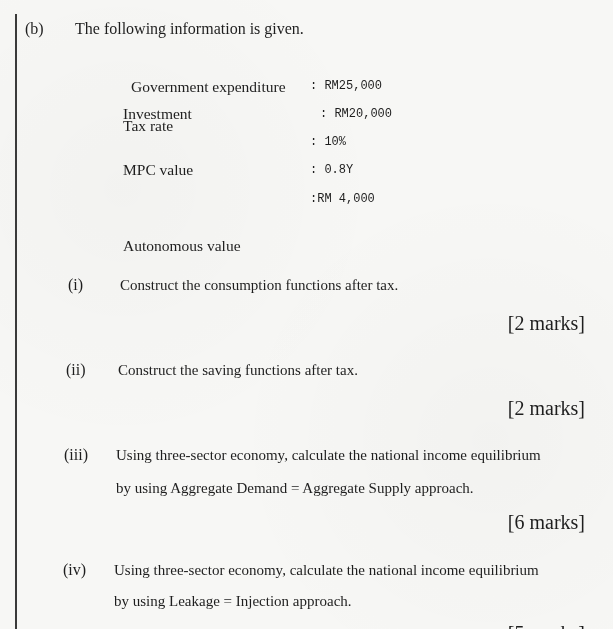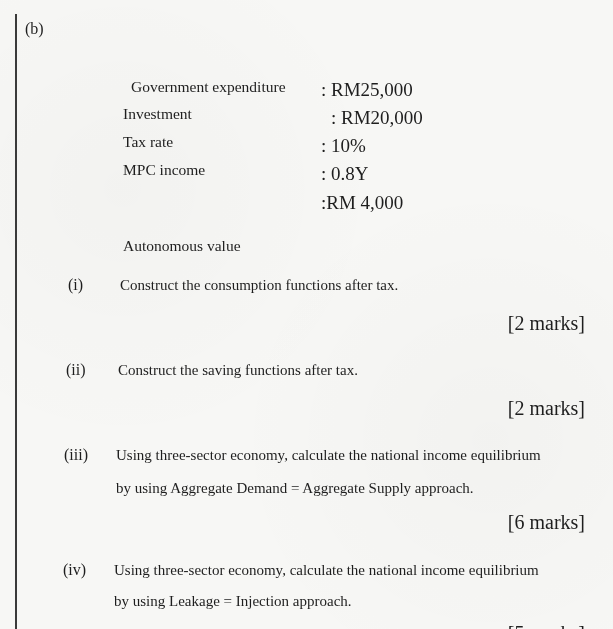--- a/index.html
+++ b/index.html
@@ -31,45 +31,46 @@
     width: 1.5px;
     height: 615px;
     background: #3a3a3a;
   }
   .abs { position: absolute; white-space: nowrap; }
   .t { font-size: 16px; line-height: 18px; }
   .label-b { left: 25px; top: 20px; }
   .intro { left: 75px; top: 20px; }
 
   .info-label { left: 123px; font-size: 15.5px; }
-  .info-value { left: 321px; font-size: 19px; }
+  .info-value { left: 310px; font-size: 12px; font-family: Liberation Mono, monospace; }
 
   .q-num { font-size: 16px; }
   .q-text { font-size: 15px; }
   .marks { right: 28px; font-size: 20px; }
 </style>
 </head>
 <body>
 
 <div class="page">
   <div class="margin-line"></div>
 
   <div class="abs t label-b">(b)</div>
+  <div class="abs t intro">The following information is given.</div>
 
   <div>
     <div class="abs info-label" style="top:78px;margin-left:8px;">Government expenditure</div>
     <div class="abs info-value" style="top:79px;">: RM25,000</div>
 
     <div class="abs info-label" style="top:105px;">Investment</div>
     <div class="abs info-value" style="top:107px;margin-left:10px;">: RM20,000</div>
 
-    <div class="abs info-label" style="top:133px;text-align:right;">Tax rate</div>
+    <div class="abs info-label" style="top:117px;text-align:right;">Tax rate</div>
     <div class="abs info-value" style="top:135px;">: 10%</div>
 
-    <div class="abs info-label" style="top:161px;">MPC income</div>
+    <div class="abs info-label" style="top:161px;">MPC value</div>
     <div class="abs info-value" style="top:163px;">: 0.8Y</div>
 
     <div class="abs info-label" style="top:190px;margin-top:47px;">Autonomous value</div>
     <div class="abs info-value" style="top:192px;">:RM 4,000</div>
   </div>
 
   <div>
     <div class="abs q-num" style="left:68px; top:276px;">(i)</div>
     <div class="abs q-text" style="left:120px; top:277px;">Construct the consumption functions after tax.</div>
     <div class="abs marks" style="top:312px;">[2 marks]</div>

